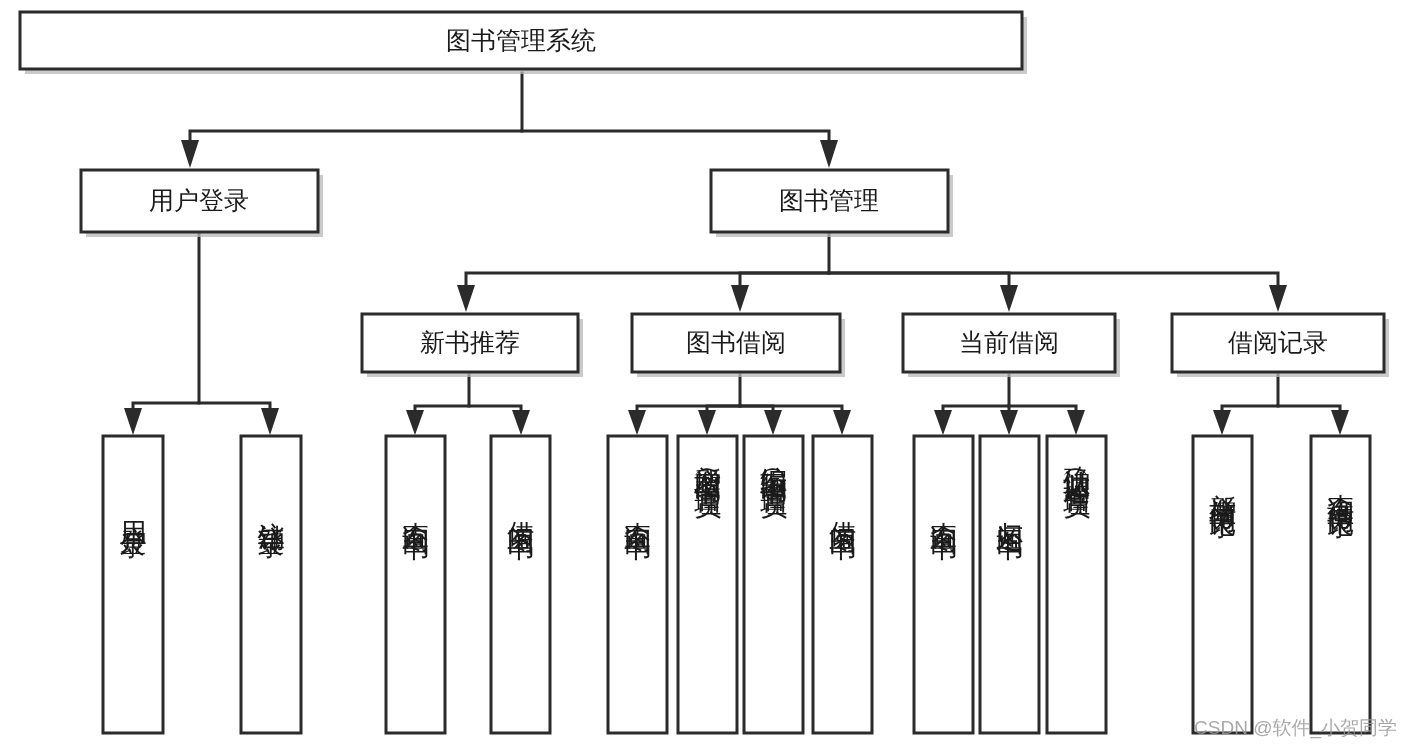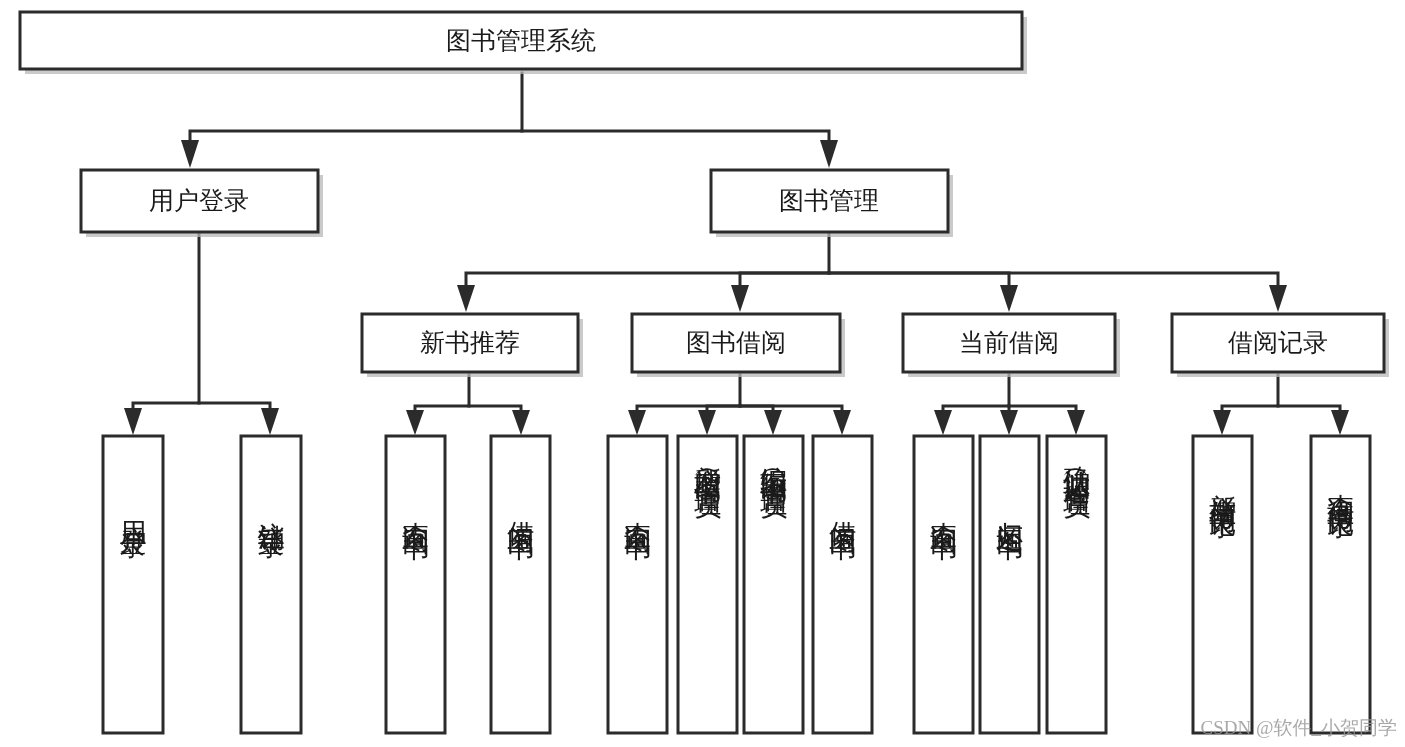--- a/index.html
+++ b/index.html
@@ -66,21 +66,21 @@
     font-size: 27px;
     line-height: 1.06;
     color: #1a1a1a;
     letter-spacing: 4px;
     white-space: nowrap;
   }
   .watermark {
     position: absolute;
     right: 8px;
     bottom: 6px;
-    font-family: Liberation Serif, serif;
+    font-family: Liberation Sans, sans-serif;
     font-size: 19px;
     color: #9a9a9a;
     opacity: 0.85;
     white-space: nowrap;
   }
 </style>
 </head>
 <body>
 
 <div id="diagram-root">

